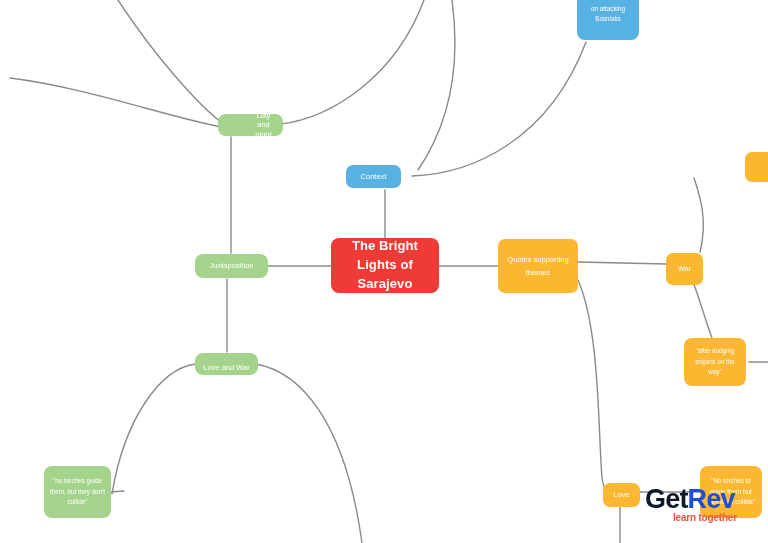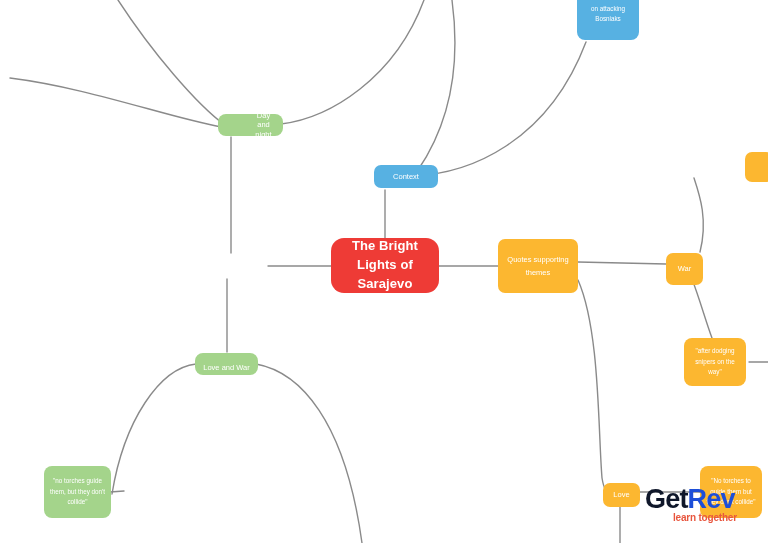--- a/index.html
+++ b/index.html
@@ -143,34 +143,37 @@
       <path d="M700 252 C 708 220, 700 196, 694 178"></path>
 
       <path d="M636 492 L700 492"></path>
 
       <path d="M620 506 L620 543"></path>
 
       <path d="M749 362 L768 362"></path>
     </g>
   </svg>
 
-  <div class="node node-central" style="left:331px; top:238px; width:108px; height:55px;border-radius:13px;">
+  <div class="node node-central" style="left:331px; top:238px; width:108px; height:55px;">
     <span>The Bright Lights of Sarajevo</span>
   </div>
 
   <div class="node node-green" style="left:218px; top:114px; width:65px; height:22px;padding-left:32px;">
     <span>Day and night</span>
   </div>
 
+  <div class="node node-green" style="left:195px; top:254px; width:73px; height:24px;">
+    <span>Juxtaposition</span>
+  </div>
 
   <div class="node node-green" style="left:195px; top:353px; width:63px; height:22px;align-items:flex-end;">
     <span>Love and War</span>
   </div>
 
-  <div class="node node-blue" style="left:374px; top:165px; width:64px; height:23px;align-items:center;">
+  <div class="node node-blue" style="left:346px; top:165px; width:55px; height:23px;align-items:center;">
     <span>Context</span>
   </div>
 
   <div class="node node-blue node-note node-multi" style="left:577px; top:-22px; width:62px; height:62px;">
     <span>the war focused on attacking Bosniaks</span>
   </div>
 
   <div class="node node-orange" style="left:498px; top:239px; width:80px; height:54px; font-size:7.5px; line-height:1.75;">
     <span>Quotes supporting themes</span>
   </div>

